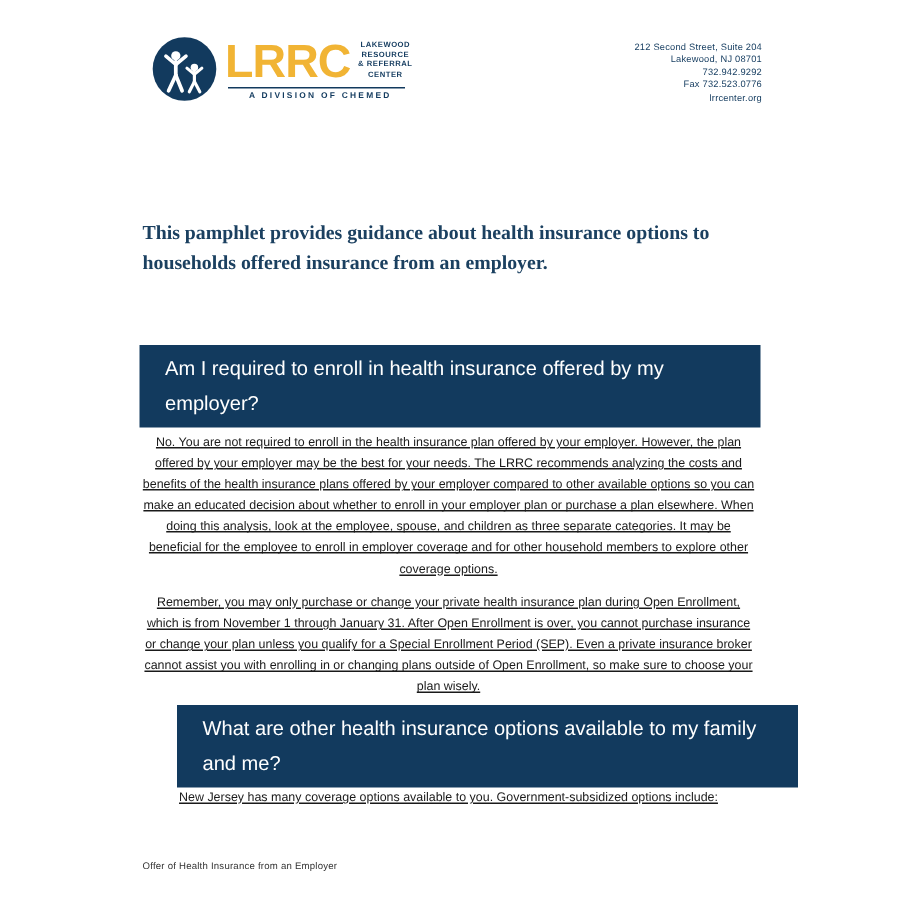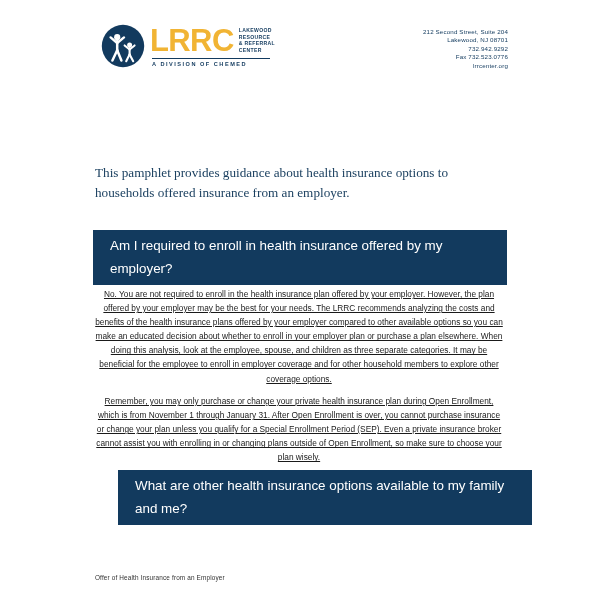--- a/index.html
+++ b/index.html
@@ -46,20 +46,21 @@
     width: 44px;
     height: 44px;
     flex: 0 0 44px;
     margin-right: 5px;
   }
 
   .logo-text-wrap {
     display: flex;
     flex-direction: column;
     padding-top: 1px;
+    text-align: center;
   }
 
   .logo-row {
     display: flex;
     align-items: flex-start;
   }
 
   .logo-word {
     font-family: "Liberation Sans", sans-serif;
     font-weight: bold;
@@ -121,24 +122,24 @@
     font-weight: bold;
     font-size: 20.5px;
     line-height: 29px;
     color: #10385C;
   }
 
   
   .intro {
     position: absolute;
     left: 95px;
-    top: 163px;
+    top: 145px;
     width: 400px;
     font-family: "Liberation Serif", serif;
-    font-weight: normal;
+    font-weight: bold;
     font-size: 13.2px;
     line-height: 20px;
     color: #1B4060;
   }
 
   
   .banner {
     position: absolute;
     left: 93px;
     width: 414px;
@@ -244,17 +245,18 @@
   </div>
 
 
   <div class="intro">This pamphlet provides guidance about health insurance options to households offered insurance from an employer.</div>
 
   <div class="banner banner-1">Am I required to enroll in health insurance offered by my employer?</div>
   <div class="body-text para-1">No. You are not required to enroll in the health insurance plan offered by your employer. However, the plan offered by your employer may be the best for your needs. The LRRC recommends analyzing the costs and benefits of the health insurance plans offered by your employer compared to other available options so you can make an educated decision about whether to enroll in your employer plan or purchase a plan elsewhere. When doing this analysis, look at the employee, spouse, and children as three separate categories. It may be beneficial for the employee to enroll in employer coverage and for other household members to explore other coverage options.</div>
   <div class="body-text para-2">Remember, you may only purchase or change your private health insurance plan during Open Enrollment, which is from November 1 through January 31. After Open Enrollment is over, you cannot purchase insurance or change your plan unless you qualify for a Special Enrollment Period (SEP). Even a private insurance broker cannot assist you with enrolling in or changing plans outside of Open Enrollment, so make sure to choose your plan wisely.</div>
 
   <div class="banner banner-2">What are other health insurance options available to my family and me?</div>
+  <div class="body-text para-3">New Jersey has many coverage options available to you. Government-subsidized options include:</div>
 
   <div class="footer-rule"></div>
   <div class="footer-text">Offer of Health Insurance from an Employer</div>
 
 </div>
 
 </body></html>

